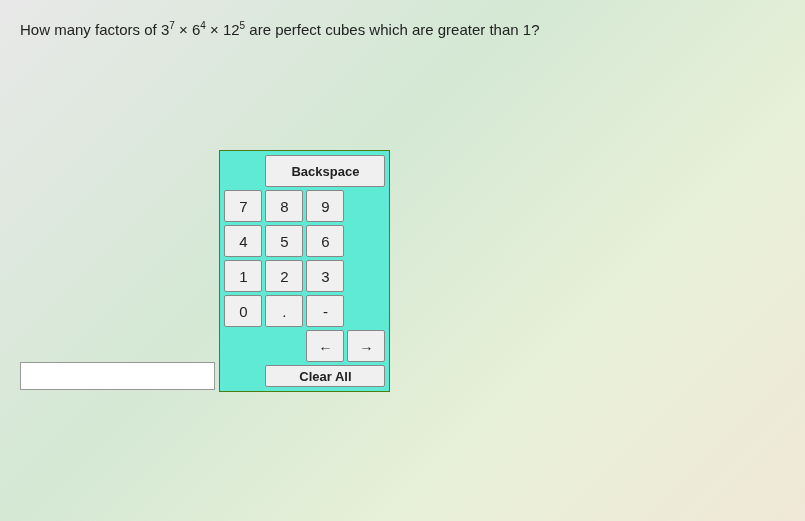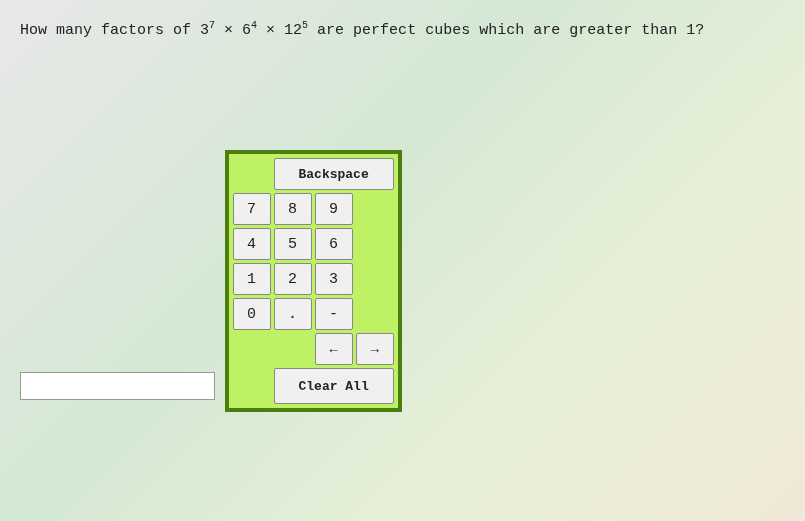--- a/index.html
+++ b/index.html
@@ -1,15 +1,15 @@
 <!DOCTYPE html>
 <html><head>
   <meta charset="utf-8">
   <style>
-    * { box-sizing: border-box; margin: 0; padding: 0; font-family: Liberation Mono, monospace; }
+    * { box-sizing: border-box; margin: 0; padding: 0; }
 
     body {
       width: 805px;
       height: 521px;
       background: linear-gradient(135deg, #e8e8e8 0%, #d4e8d4 40%, #e8f0d8 70%, #f0e8d8 100%);
       font-family: Arial, sans-serif;
       overflow: hidden;
       position: relative;
     }
 
@@ -45,22 +45,22 @@
       width: 195px;
       height: 28px;
       border: 1px solid #999;
       background: white;
       margin-bottom: 6px;
       padding: 2px 4px;
       font-size: 14px;
     }
 
     .keyboard-grid {
-      background: #bef264;
-      border: 4px solid #4d7c0f;
+      background: #5eead4;
+      border: 1px solid #4d7c0f;
       padding: 4px;
       display: inline-block;
     }
 
     .keyboard-row {
       display: flex;
       align-items: center;
       margin-bottom: 3px;
     }
 
@@ -106,21 +106,21 @@
     }
 
     .key-arrow {
       width: 38px;
       height: 32px;
       font-size: 14px;
     }
 
     .key-clear {
       width: 120px;
-      height: 36px;
+      height: 22px;
       font-size: 13px;
       font-weight: bold;
       margin-left: 41px;
     }
 
     .arrow-row {
       justify-content: flex-end;
     }
   </style>
 </head>

